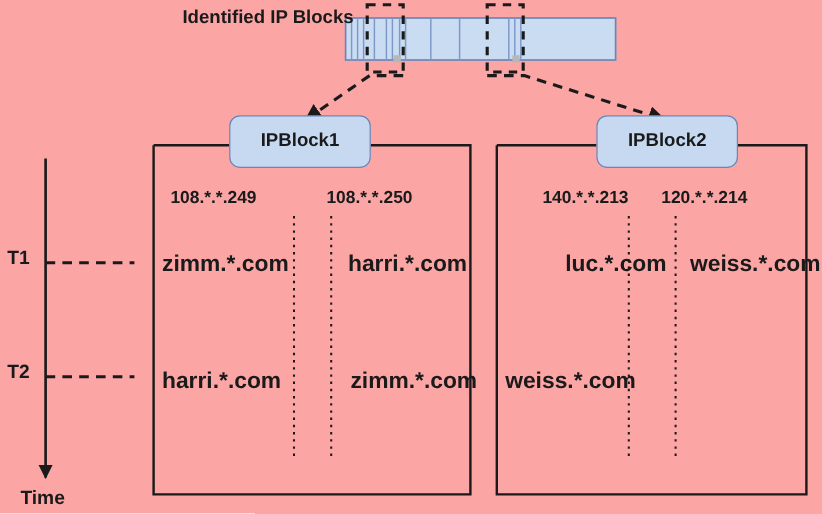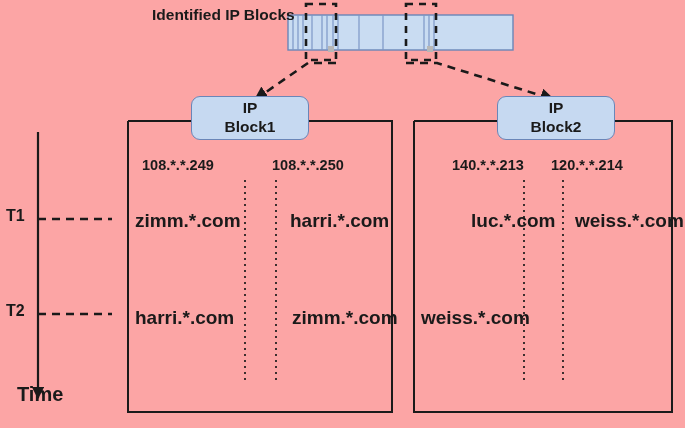--- a/index.html
+++ b/index.html
@@ -40,38 +40,38 @@
   
   .ipblock {
     position: absolute;
     width: 118px;
     height: 44px;
     border: 1.6px solid #6a86b8;
     border-radius: 9px;
     background: #c6d9f1;
     box-sizing: border-box;
     display: flex;
-    flex-direction: column;
+    flex-direction: row;
     align-items: center;
     justify-content: center;
     font-size: 15.5px;
     font-weight: bold;
     color: #1a1a1a;
     line-height: 1.2;
   }
   #ipblock1 { left: 191px; top: 96px; }
   #ipblock2 { left: 497px; top: 96px; }
 
   
   .ip-addr { font-size: 14.5px; }
   .domain  { font-size: 19px; }
 
   #t1-label { left: 6px;  top: 206px; font-size: 16px; text-align: right; }
   #t2-label { left: 6px;  top: 301px; font-size: 16px; text-align: right; }
-  #time-label { left: 17px; top: 382px; font-size: 20px; }
+  #time-label { left: 17px; top: 406px; font-size: 16px; }
 </style>
 </head>
 <body>
 
 <div id="canvas">
 
   <svg id="svg-layer" viewBox="0 0 685 428" xmlns="http://www.w3.org/2000/svg">
     <defs>
       <marker id="arrow-solid" viewBox="0 0 10 10" refX="9" refY="5" markerWidth="5.5" markerHeight="5.5" orient="auto-start-reverse">
         <path d="M 0 0 L 10 5 L 0 10 z" fill="#1a1a1a"></path>

